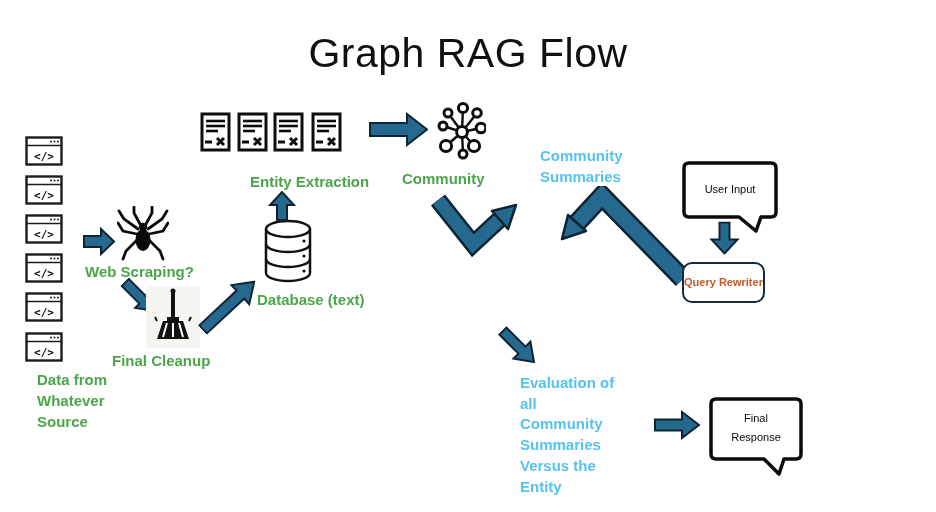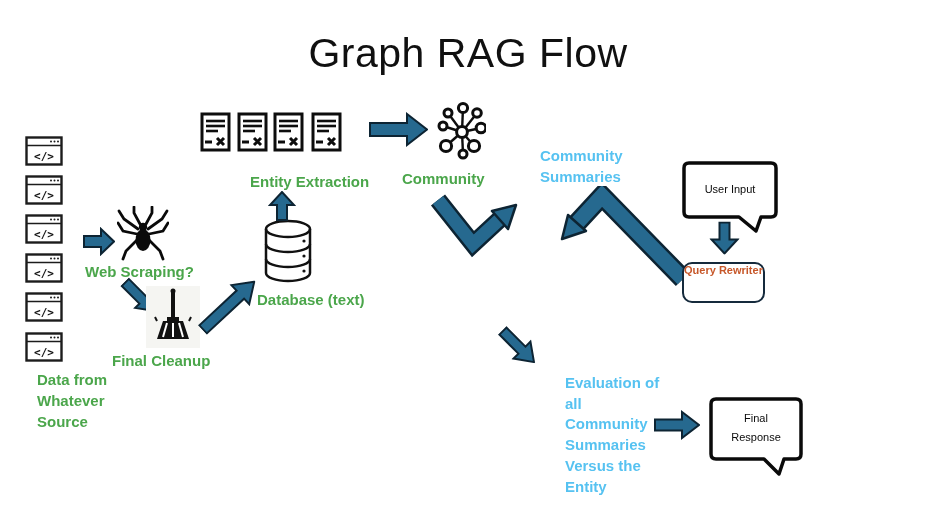--- a/index.html
+++ b/index.html
@@ -23,21 +23,21 @@
   .bent svg polyline{fill:none;}
   .shaft-under{stroke:var(--arrowline);stroke-width:18;}
   .shaft-over{stroke:var(--arrow);stroke-width:13;}
   .head{fill:var(--arrow);stroke:var(--arrowline);stroke-width:2.5;stroke-linejoin:round;}
   .bubble-wrap{position:absolute;}
   .bubble-wrap svg path{fill:#ffffff;stroke:#0a0a0a;stroke-width:3.5;stroke-linejoin:round;}
   .bubble-text{position:absolute;width:100%;text-align:center;color:#0a0a0a;
                font-size:11px;line-height:19px;}
   .querybox{position:absolute;left:682px;top:262px;width:83px;height:41px;
             background:#fff;border:2.5px solid #152a3c;border-radius:10px;
-            display:flex;align-items:flex-start;justify-content:center;
+            display:flex;align-items:center;justify-content:center;
             box-sizing:border-box;}
   .querybox .l1{color:var(--orange);font-size:11px;font-weight:700;line-height:13px;}
   .querybox .l2{color:var(--blue);font-size:11px;font-weight:700;line-height:13px;}
   .broom-bg{position:absolute;left:146px;top:286px;width:54px;height:62px;
             background:#f5f5f2;display:flex;align-items:center;justify-content:center;}
   .icon svg{display:block;}
 </style>
 </head>
 <body>
 
@@ -298,21 +298,21 @@
   <div class="querybox">
     <div class="l1">Query Rewriter</div>
   </div>
 
   <div class="arrow" style="left:494px;top:332px;transform:rotate(45deg);">
     <svg width="46" height="28" viewBox="0 0 46 28">
         <path d="M1,9 L28,9 L28,2 L45,14 L28,26 L28,19 L1,19 Z"></path>
       </svg>
   </div>
 
-  <div class="b" style="left:565px;top:373px;line-height:20.7px;">
+  <div class="b" style="left:520px;top:373px;line-height:20.7px;">
     <div>Evaluation of</div>
     <div>all</div>
     <div>Community</div>
     <div>Summaries</div>
     <div>Versus the</div>
     <div>Entity</div>
   </div>
 
   <div class="arrow" style="left:654px;top:410px;">
     <svg width="46" height="30" viewBox="0 0 46 30">

